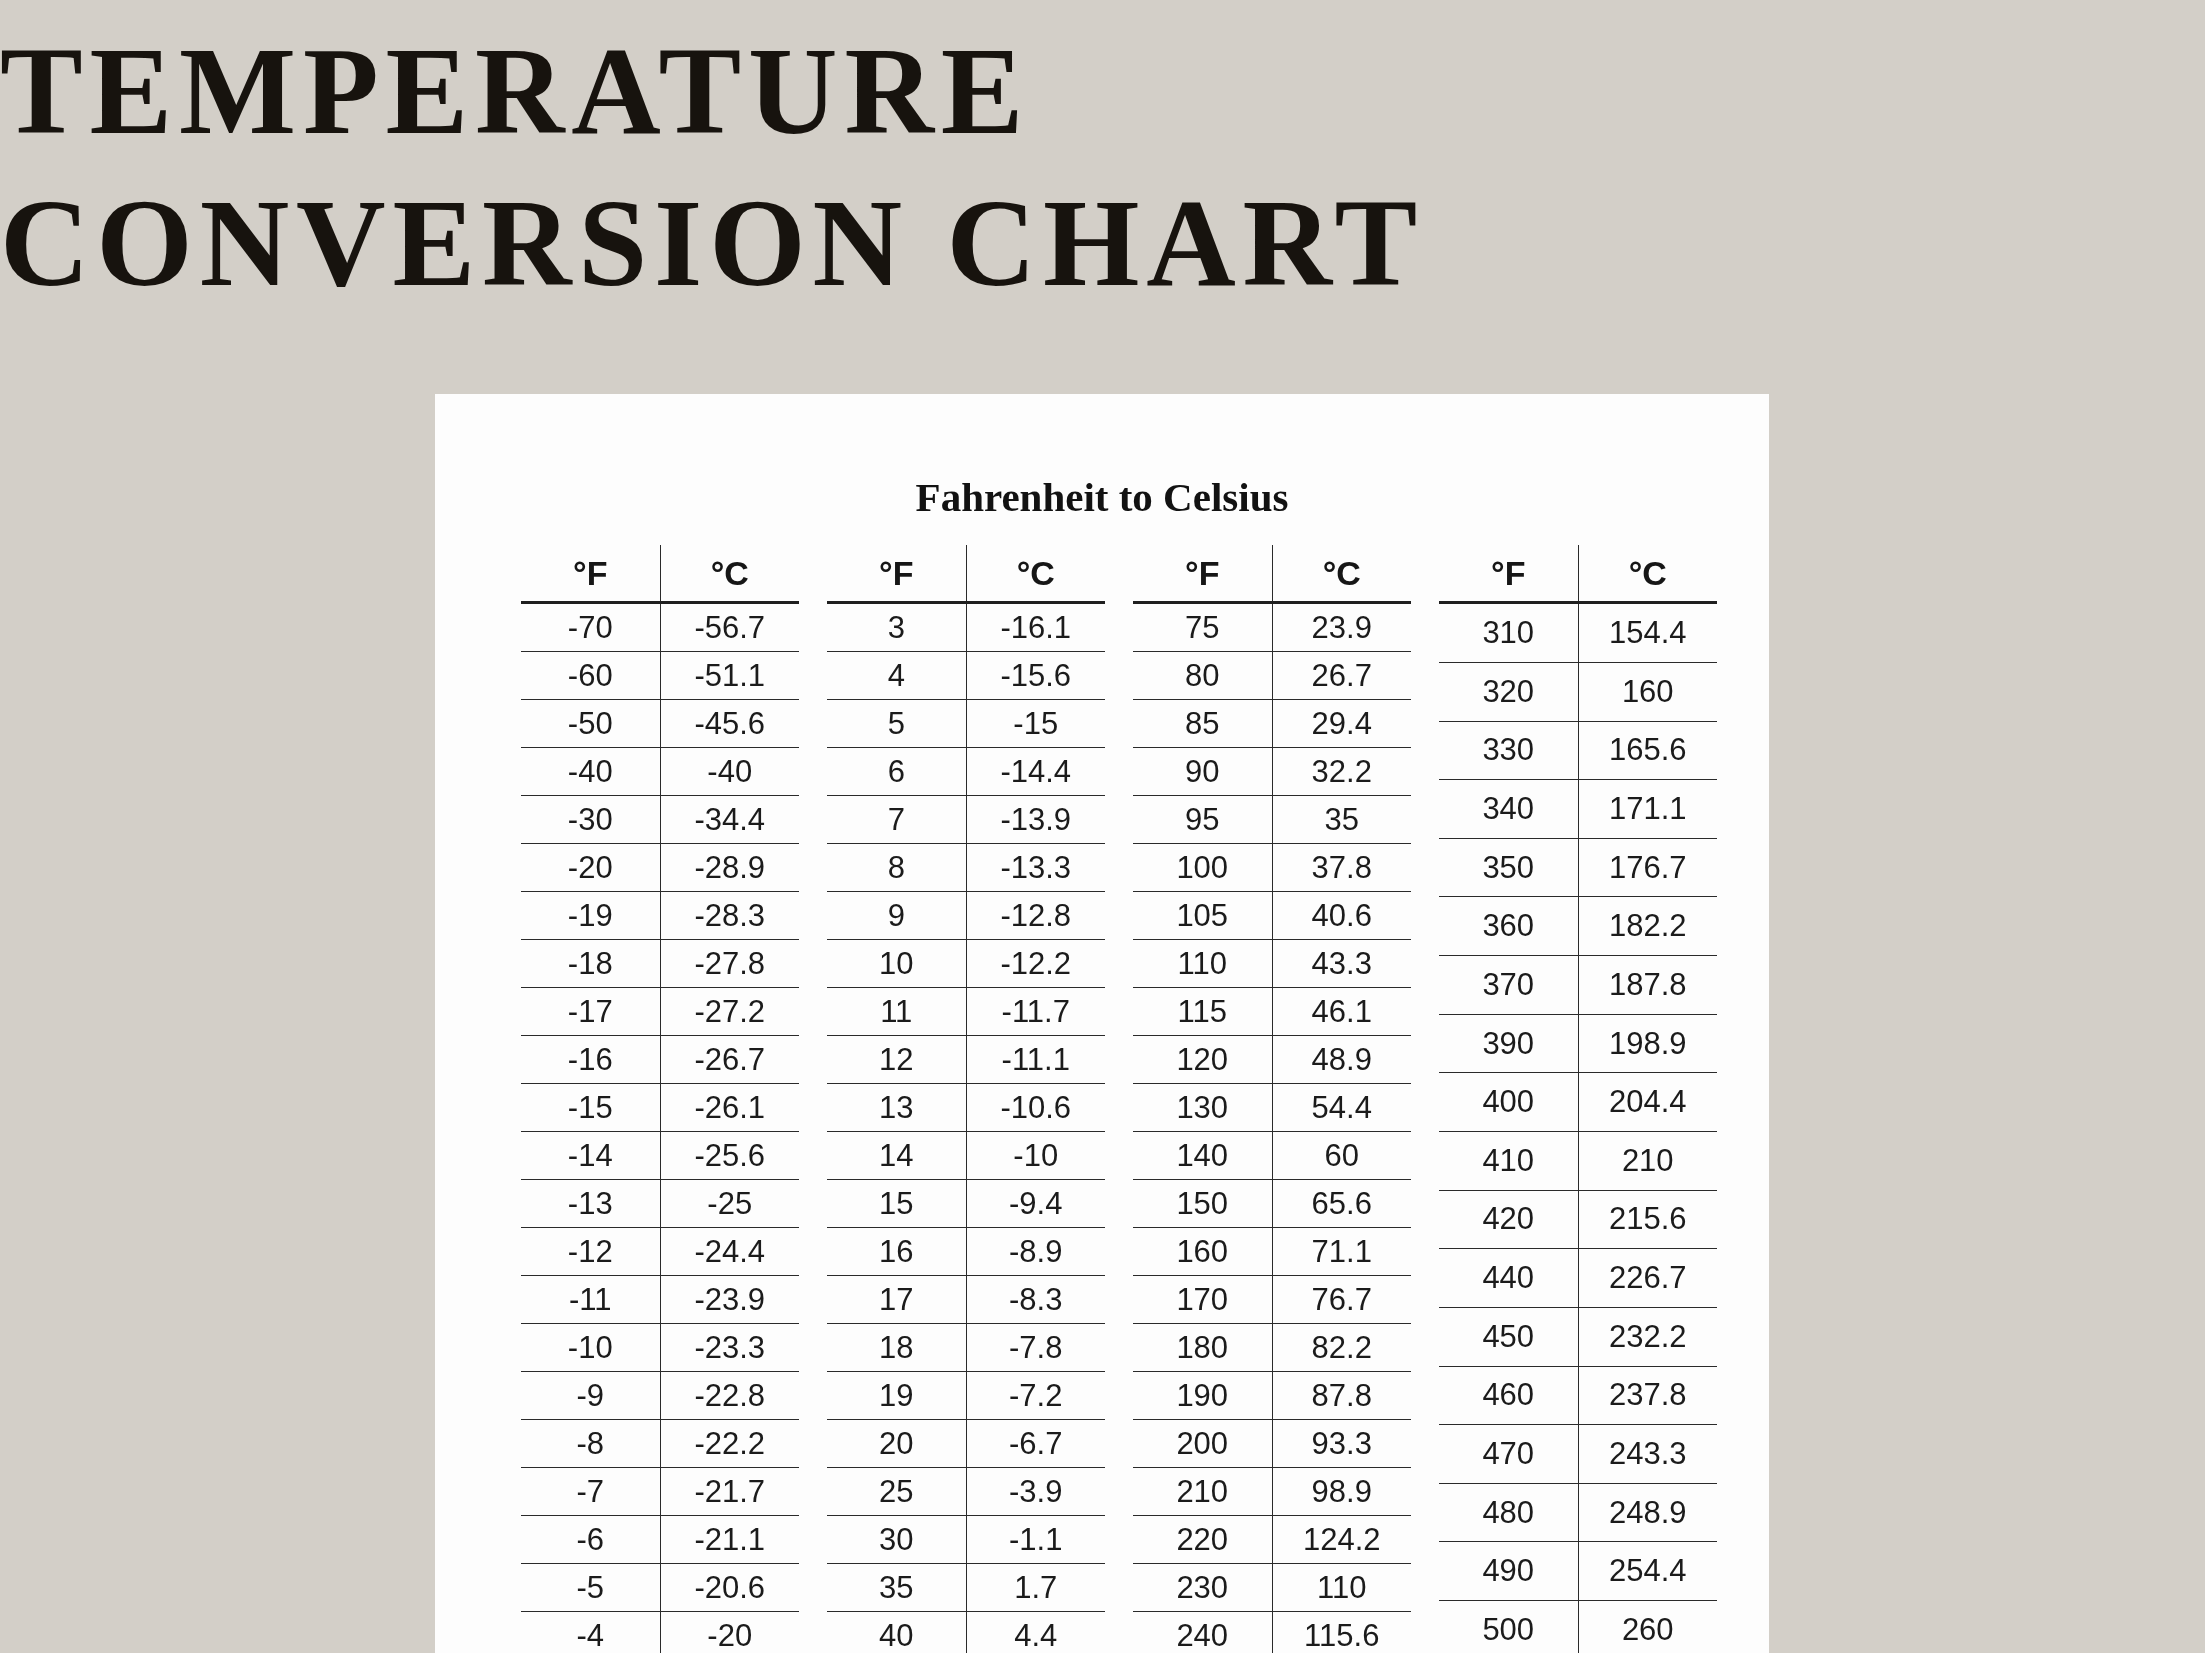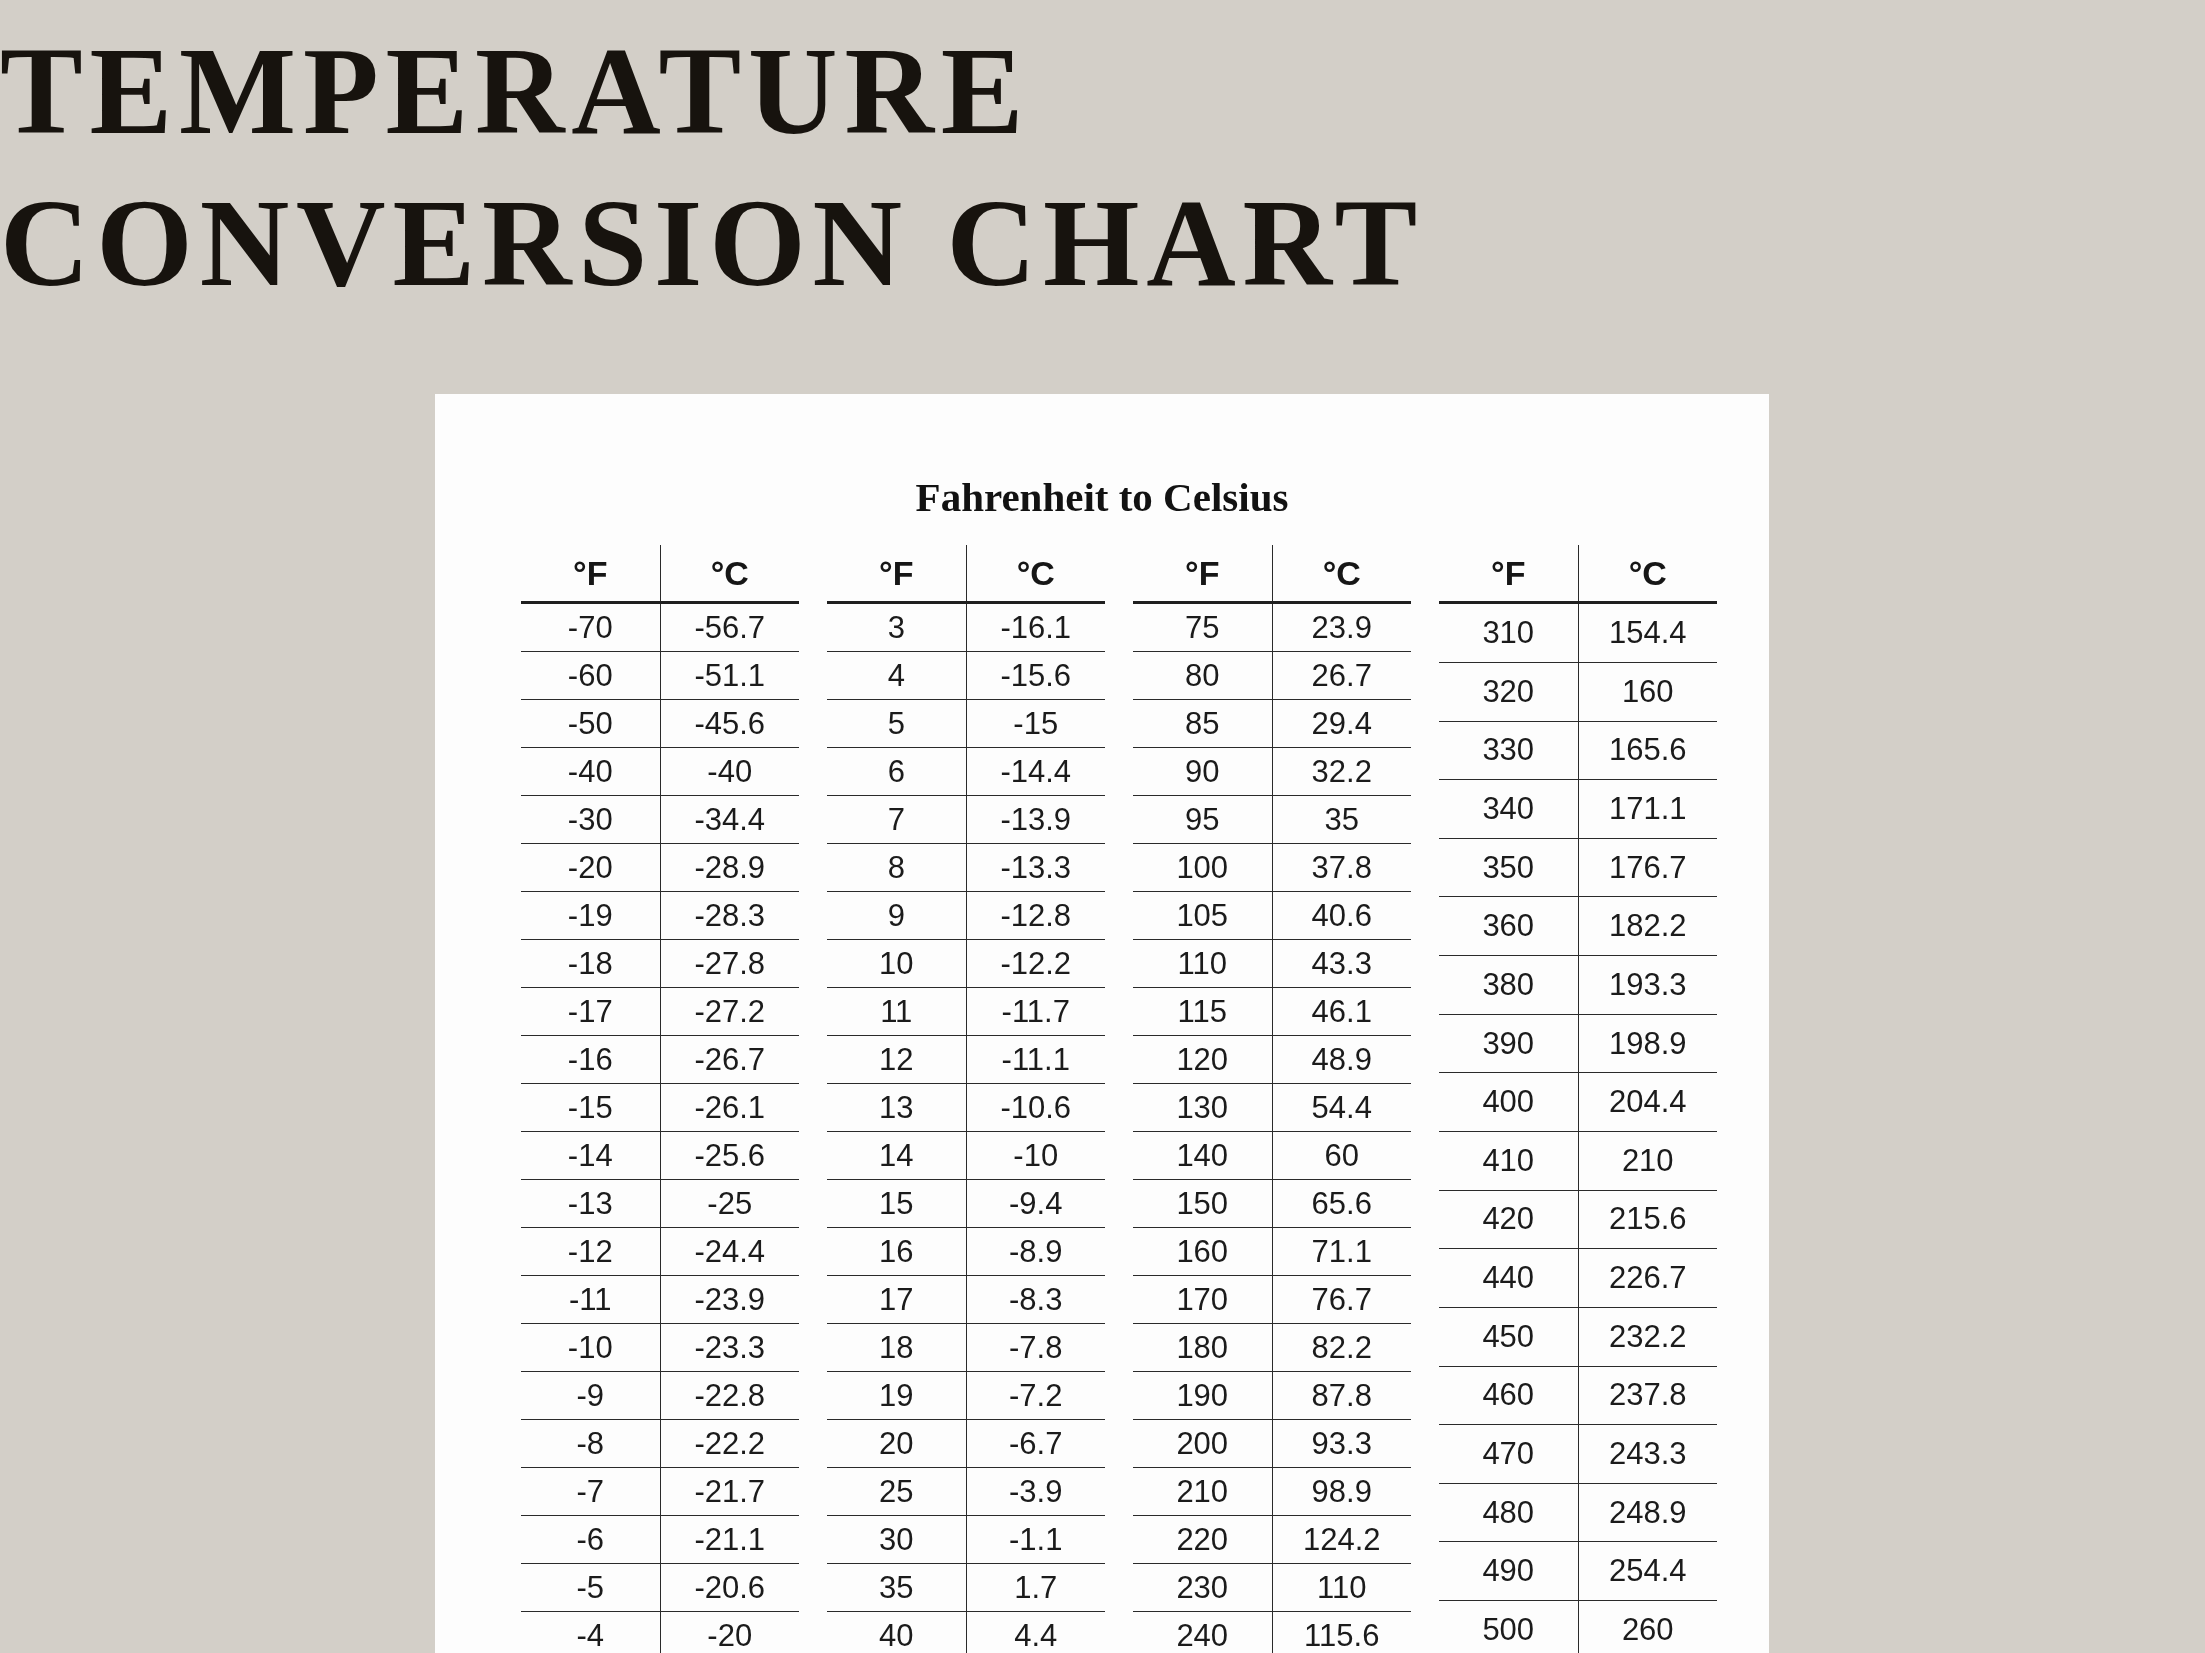--- a/index.html
+++ b/index.html
@@ -401,22 +401,22 @@
           </tr>
           <tr>
             <td class="col-f">350</td>
             <td class="col-c">176.7</td>
           </tr>
           <tr>
             <td class="col-f">360</td>
             <td class="col-c">182.2</td>
           </tr>
           <tr>
-            <td class="col-f">380</td>
-            <td class="col-c">193.3</td>
+            <td class="col-f">370</td>
+            <td class="col-c">187.8</td>
           </tr>
           <tr>
             <td class="col-f">390</td>
             <td class="col-c">198.9</td>
           </tr>
           <tr>
             <td class="col-f">400</td>
             <td class="col-c">204.4</td>
           </tr>
           <tr>

